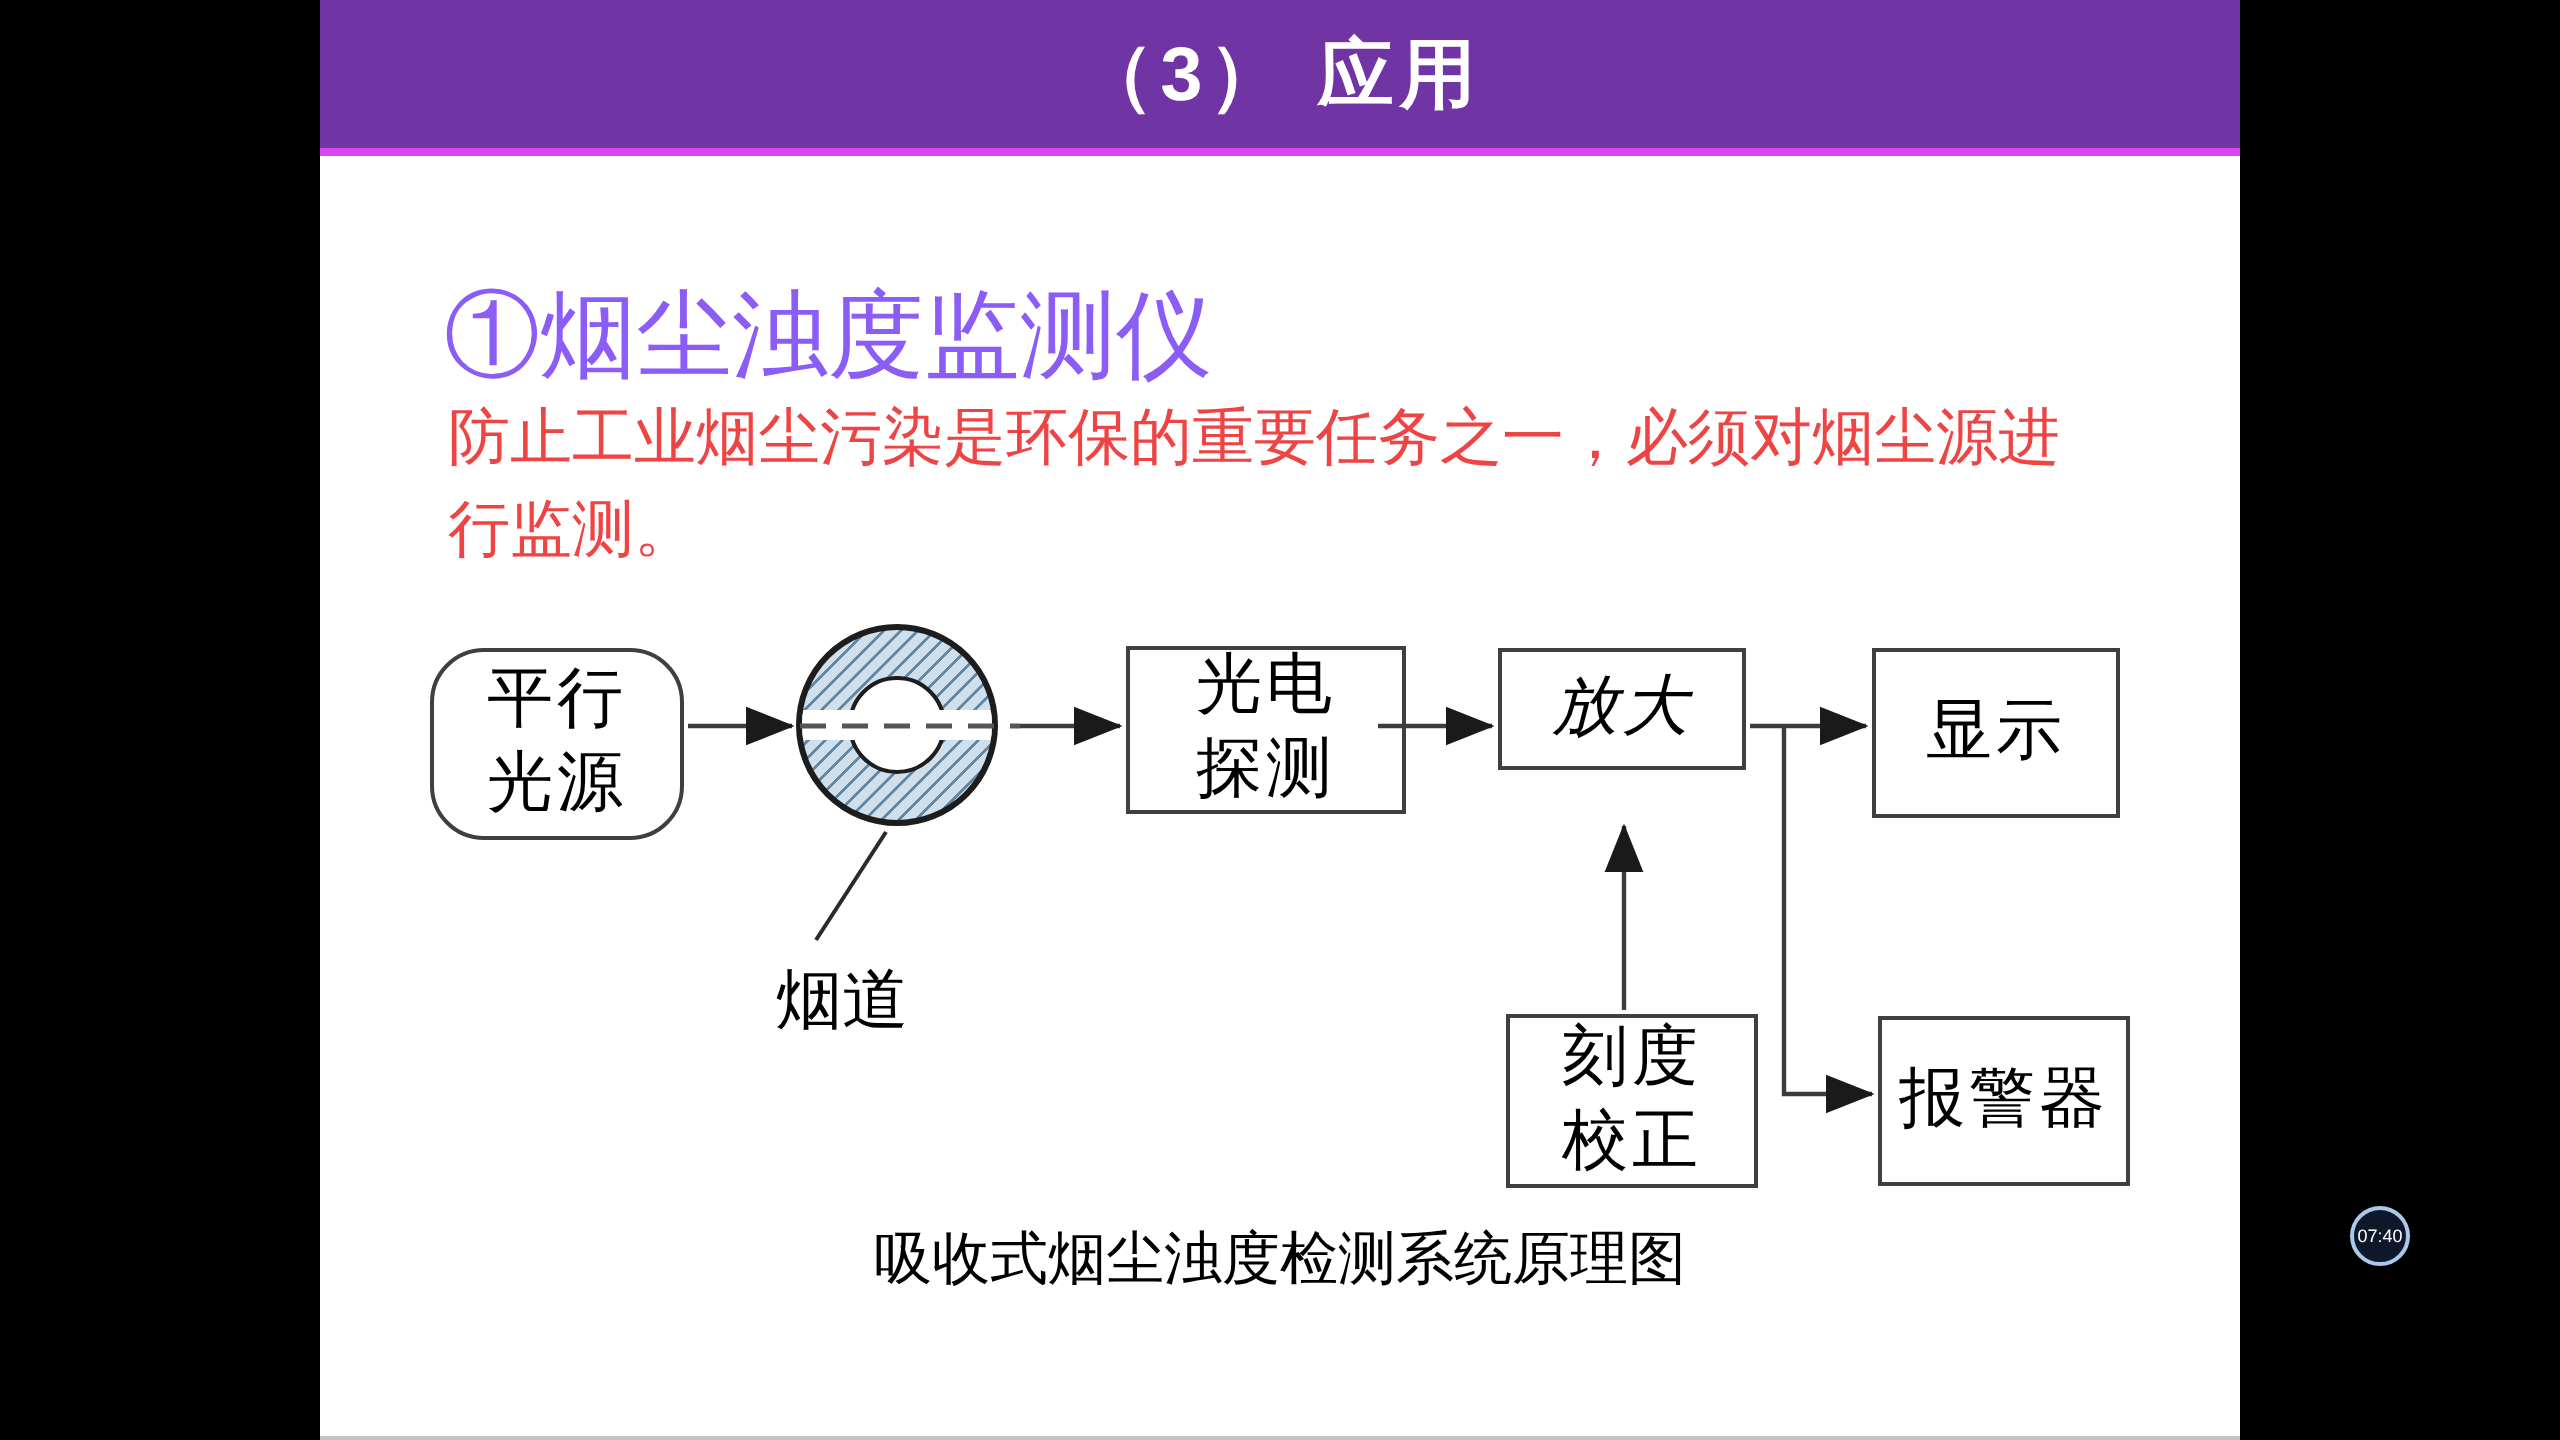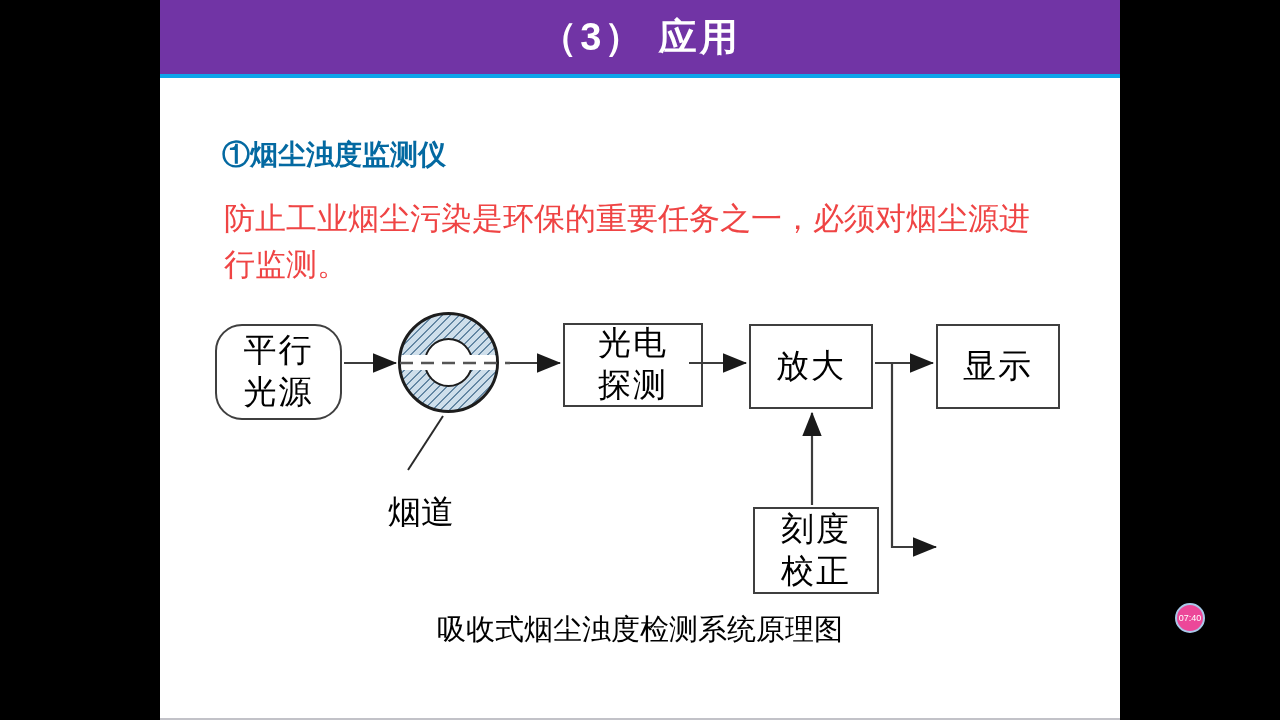--- a/index.html
+++ b/index.html
@@ -1,39 +1,39 @@
 <!DOCTYPE html>
 <html><head>
 <meta charset="utf-8">
 <style>
   html,body{margin:0;padding:0;width:1280px;height:720px;background:#000;overflow:hidden;}
   body{position:relative;font-family:"Liberation Serif", serif;}
   .slide{position:absolute;left:160px;top:0;width:960px;height:720px;background:#ffffff;}
   .banner{position:absolute;left:0;top:0;width:100%;height:74px;background:#7134a5;
-          border-bottom:4px solid #0ea5e9;display:flex;align-items:center;justify-content:center;}
+          border-bottom:4px solid #d946ef;display:flex;align-items:center;justify-content:center;}
   .banner-title{color:#ffffff;font-family:"Liberation Sans",sans-serif;font-weight:bold;
           font-size:38px;letter-spacing:3px;}
-  .heading{position:absolute;left:62px;top:136px;color:#0369a1;font-weight:bold;font-size:28px;}
+  .heading{position:absolute;left:62px;top:136px;color:#8b5cf6;font-weight:normal;font-size:48px;}
   .paragraph{position:absolute;left:64px;top:196px;width:870px;color:#ef4444;font-size:31px;
           line-height:1.48;white-space:pre-line;}
   .dbox{position:absolute;box-sizing:border-box;border:2px solid #3f3f3f;background:#fff;
         display:flex;align-items:center;justify-content:center;text-align:center;
         font-size:33px;line-height:1.26;color:#000;white-space:pre-line;letter-spacing:2px;}
   .duct{position:absolute;left:238px;top:312px;width:101px;height:101px;border-radius:50%;
         box-sizing:border-box;border:3px solid #1d1d1d;overflow:hidden;
         background:repeating-linear-gradient(135deg,#cfdfeb 0px,#cfdfeb 4.5px,#6487a3 4.5px,#6487a3 6px);}
   .duct-hole{position:absolute;left:23px;top:23px;width:49px;height:49px;border-radius:50%;
         box-sizing:border-box;background:#ffffff;border:2px solid #1d1d1d;}
   .duct-band{position:absolute;left:-3px;top:40px;width:110px;height:15px;background:#ffffff;}
   .connectors{position:absolute;left:0;top:0;pointer-events:none;}
-  .duct-label{position:absolute;left:228px;top:490px;font-size:33px;color:#000;}
+  .duct-label{position:absolute;left:228px;top:478px;font-size:33px;color:#000;}
   .caption{position:absolute;left:0;top:610px;width:100%;text-align:center;font-size:29px;color:#000;font-family:Liberation Serif, serif;}
   .bottom-line{position:absolute;left:0;bottom:0;width:100%;height:2px;background:#c2c2c8;}
   .timer{position:absolute;left:1175px;top:603px;width:30px;height:30px;border-radius:50%;
-        box-sizing:border-box;background:#ec4899;border:2px solid #a9c9ea;color:#fff;
+        box-sizing:border-box;background:#0f172a;border:2px solid #a9c9ea;color:#fff;
         font-family:"Liberation Sans",sans-serif;font-size:9px;
         display:flex;align-items:center;justify-content:center;}
 </style>
 </head>
 <body>
 
 <div class="slide">
 
   <div class="banner">
     <div class="banner-title">（3） 应用</div>
@@ -41,24 +41,25 @@
 
   <div class="heading">①烟尘浊度监测仪</div>
 
   <div class="paragraph">防止工业烟尘污染是环保的重要任务之一，必须对烟尘源进
 行监测。</div>
 
   <div class="dbox" style="left:55px;top:324px;width:127px;height:96px;border-radius:27px;">平行
 光源</div>
   <div class="dbox" style="left:403px;top:323px;width:140px;height:84px;">光电
 探测</div>
-  <div class="dbox" style="left:589px;top:324px;width:124px;height:85px;">放大</div>
+  <div class="dbox" style="left:589px;top:324px;width:124px;height:61px;font-style:italic;">放大</div>
   <div class="dbox" style="left:593px;top:507px;width:126px;height:87px;">刻度
 校正</div>
   <div class="dbox" style="left:776px;top:324px;width:124px;height:85px;">显示</div>
+  <div class="dbox" style="left:779px;top:508px;width:126px;height:85px;">报警器</div>
 
   <div class="duct">
     <div class="duct-hole"></div>
     <div class="duct-band"></div>
   </div>
 
   <svg class="connectors" width="960" height="720" viewBox="0 0 960 720">
     <defs>
       <marker id="arr" viewBox="0 0 10 8" refX="9.5" refY="4" markerWidth="11" markerHeight="9" orient="auto">
         <path d="M0,0 L10,4 L0,8 Z" fill="#1a1a1a"></path>

